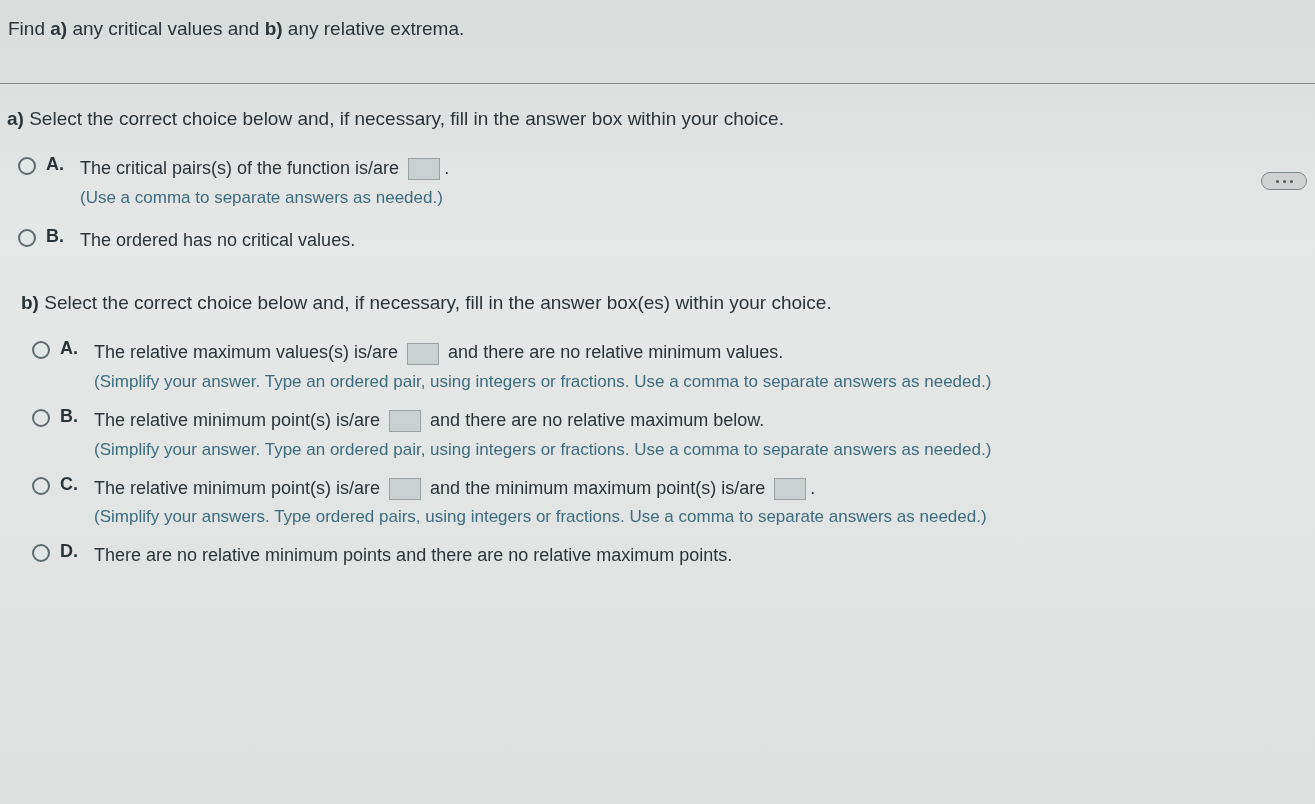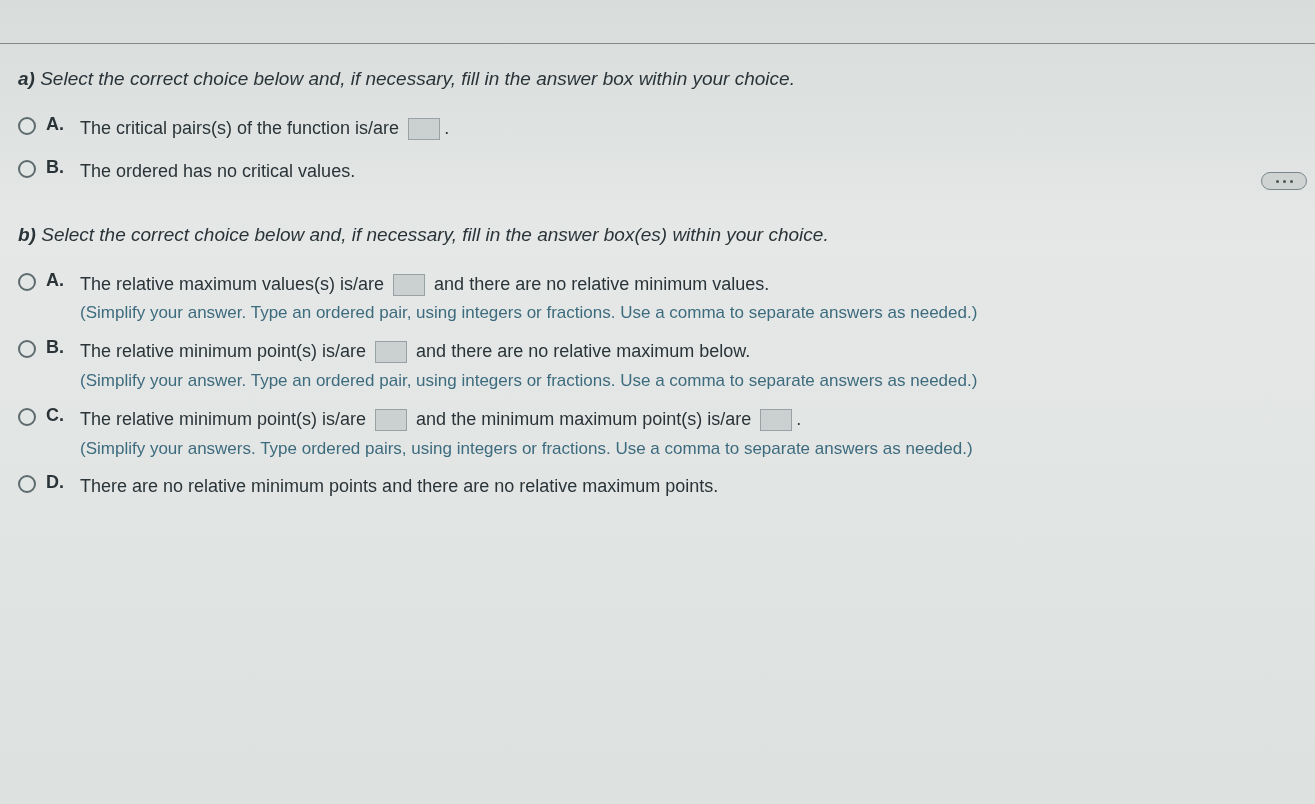--- a/index.html
+++ b/index.html
@@ -62,22 +62,21 @@
       border-radius: 50%;
       margin: 0 2px;
     }
     .section {
       padding: 24px 8px 0 0;
     }
     .section-label {
       font-size: 19px;
       color: #2a3438;
       margin-bottom: 24px;
-      padding-left: 18px;
-      font-style: italic;
+      padding-left: 7px;
     }
     .choice {
       display: flex;
       align-items: flex-start;
       padding-left: 18px;
       margin-bottom: 14px;
     }
     .radio {
       width: 18px;
       height: 18px;
@@ -112,49 +111,54 @@
       vertical-align: middle;
       margin: 0 4px;
       cursor: text;
     }
     .hint {
       color: #3d6b7e;
       font-size: 17px;
     }
     .section-b {
       margin-top: 8px;
+      margin-left: 14px;
     }
     .choice-b {
       margin-bottom: 10px;
     }
   </style>
 </head>
 <body>
 
 <div class="question-header">
+  <div class="question-prompt">
+    <span>Find </span><span class="bold">a)</span><span> any critical values and </span><span class="bold">b)</span><span> any relative extrema.</span>
+  </div>
 </div>
 
 <hr class="divider">
 
 <div class="ellipsis-btn">
   <span class="dot"></span>
   <span class="dot"></span>
   <span class="dot"></span>
 </div>
 
 <div class="section">
   <div class="section-label">
     <span class="bold">a)</span><span> Select the correct choice below and, if necessary, fill in the answer box within your choice.</span>
   </div>
 
   <div class="choice">
     <div class="radio"></div>
     <div class="choice-letter">A.</div>
     <div class="choice-content">
       <span>The critical pairs(s) of the function is/are </span><span class="answer-box"></span><span>.</span><br>
+      <span class="hint">(Use a comma to separate answers as needed.)</span>
     </div>
   </div>
 
   <div class="choice">
     <div class="radio"></div>
     <div class="choice-letter">B.</div>
     <div class="choice-content">
       <span>The ordered has no critical values.</span>
     </div>
   </div>

